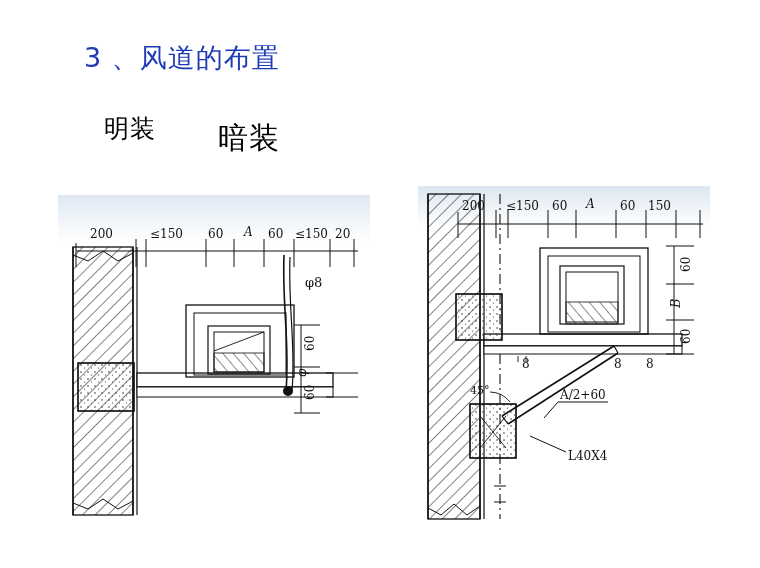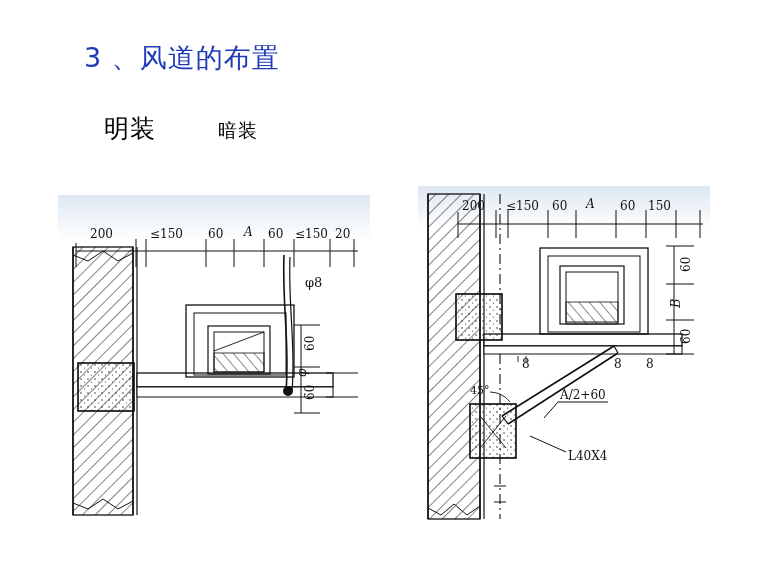--- a/index.html
+++ b/index.html
@@ -38,21 +38,21 @@
     font-size: 25px;
     color: #000000;
     font-family: "DejaVu Sans", sans-serif;
     letter-spacing: 1px;
     white-space: nowrap;
   }
   .label-an {
     position: absolute;
     left: 218px;
     top: 118px;
-    font-size: 19px;
+    font-size: 30px;
     color: #000000;
     font-family: "DejaVu Sans", sans-serif;
     letter-spacing: 1px;
     white-space: nowrap;
   }
   .fig {
     position: absolute;
     background: #d946ef;
     overflow: hidden;
   }

